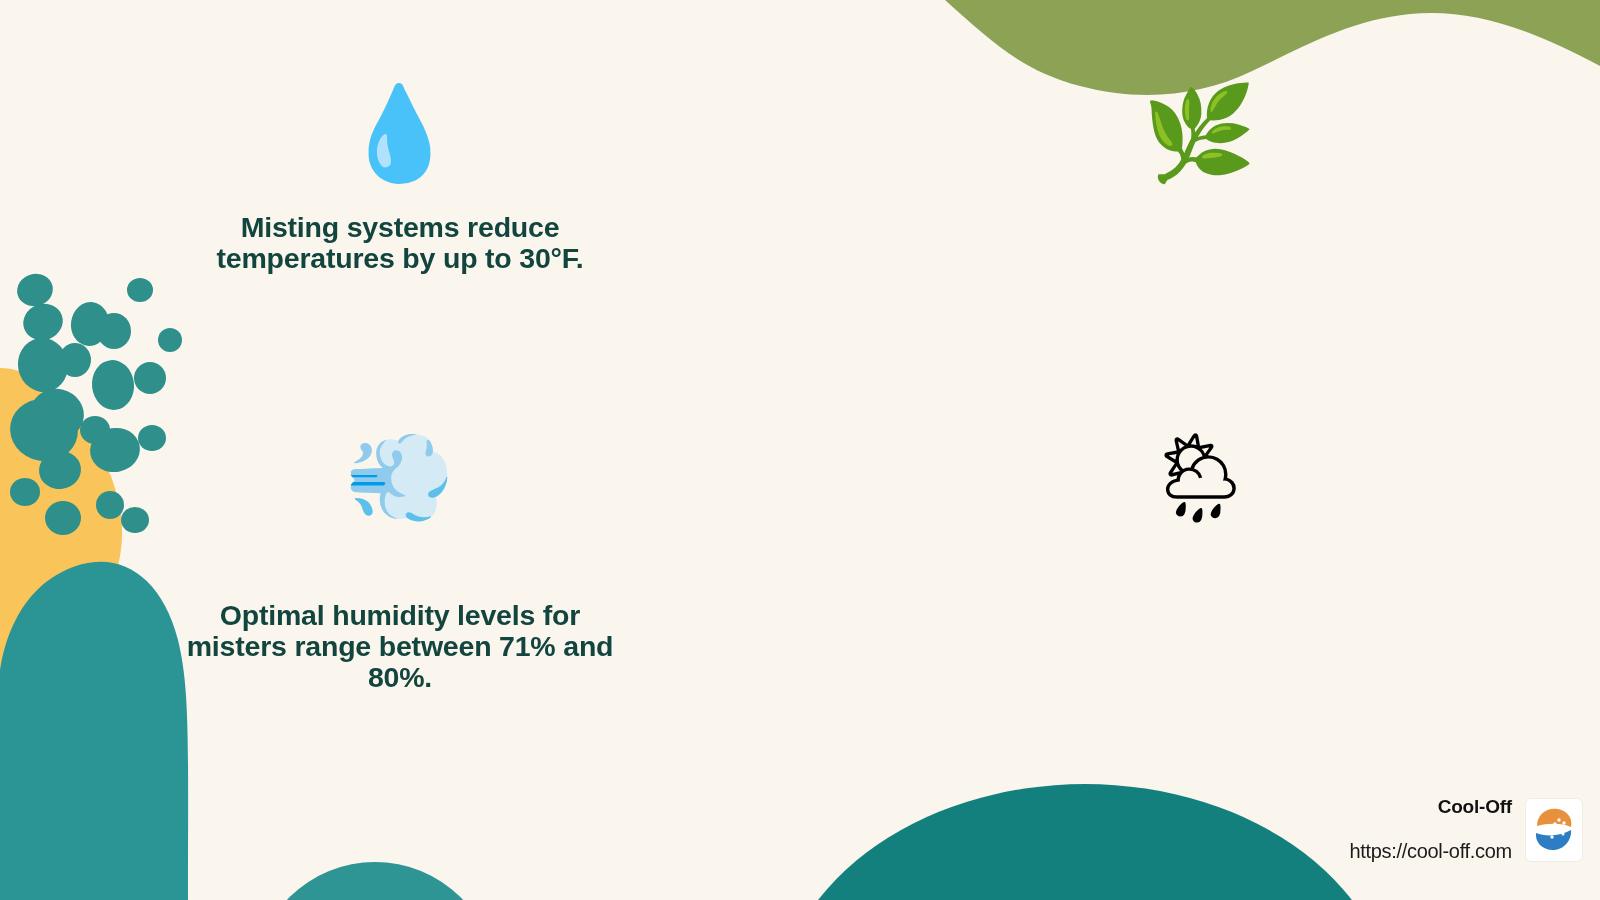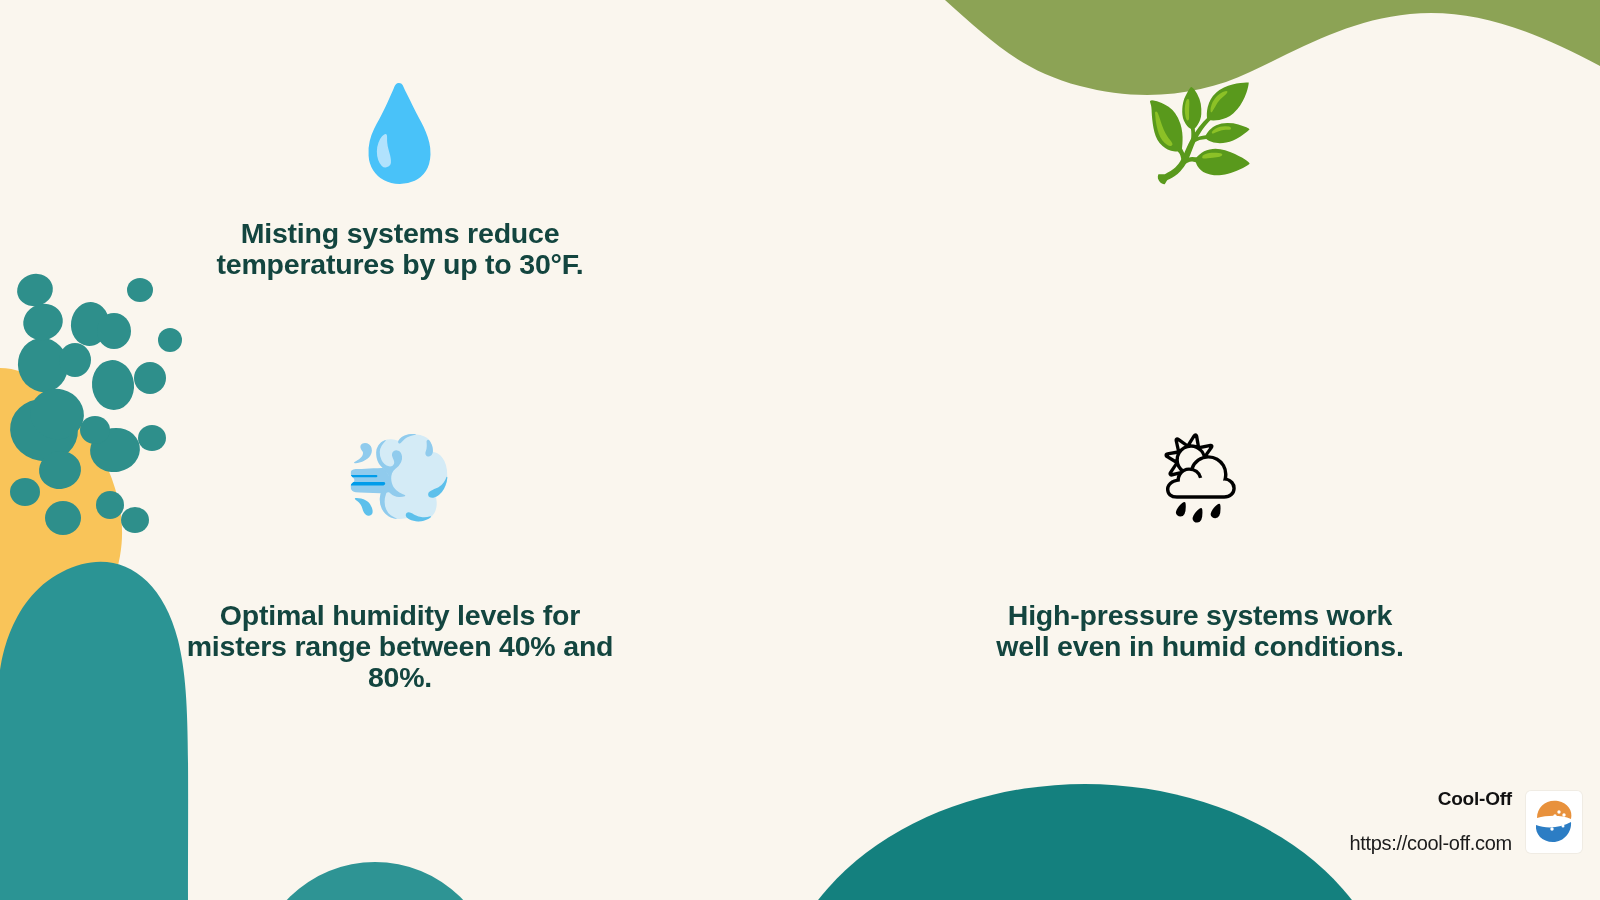--- a/index.html
+++ b/index.html
@@ -46,21 +46,21 @@
   .fact-icon {
     font-size: 92px;
     line-height: 1;
     height: 110px;
     display: flex;
     align-items: center;
     justify-content: center;
     filter: saturate(1.05);
   }
   .fact-text {
-    margin-top: 30px;
+    margin-top: 24px;
     width: 430px;
     text-align: center;
     font-size: 28.5px;
     font-weight: bold;
     line-height: 1.08;
     letter-spacing: -0.2px;
     color: #13453F;
   }
   
   .row2 .fact-icon {
@@ -68,21 +68,21 @@
     font-size: 88px;
   }
   .row2 .fact-text {
     margin-top: 62px;
   }
 
   
   #brand {
     position: absolute;
     right: 18px;
-    bottom: 44px;
+    bottom: 36px;
     display: flex;
     align-items: center;
     gap: 14px;
   }
   #brand-text {
     display: flex;
     flex-direction: column;
     align-items: flex-end;
     line-height: 1.25;
   }
@@ -171,26 +171,25 @@
       <div class="fact-icon">💧</div>
       <div class="fact-text">Misting systems reduce temperatures by up to 30°F.</div>
     </div>
 
     <div class="fact-cell row1">
       <div class="fact-icon">🌿</div>
     </div>
 
     <div class="fact-cell row2">
       <div class="fact-icon">💨</div>
-      <div class="fact-text">Optimal humidity levels for misters range between 40% and 80%.</div>
+      <div class="fact-text">Optimal humidity levels for misters range between 71% and 80%.</div>
     </div>
 
     <div class="fact-cell row2">
       <div class="fact-icon">🌦</div>
-      <div class="fact-text">High-pressure systems work well even in humid conditions.</div>
     </div>
 
   </div>
 
   <div id="brand">
     <div id="brand-text">
       <div id="brand-name">Cool-Off</div>
       <div id="brand-url">https://cool-off.com</div>
     </div>
     <div id="brand-logo">

